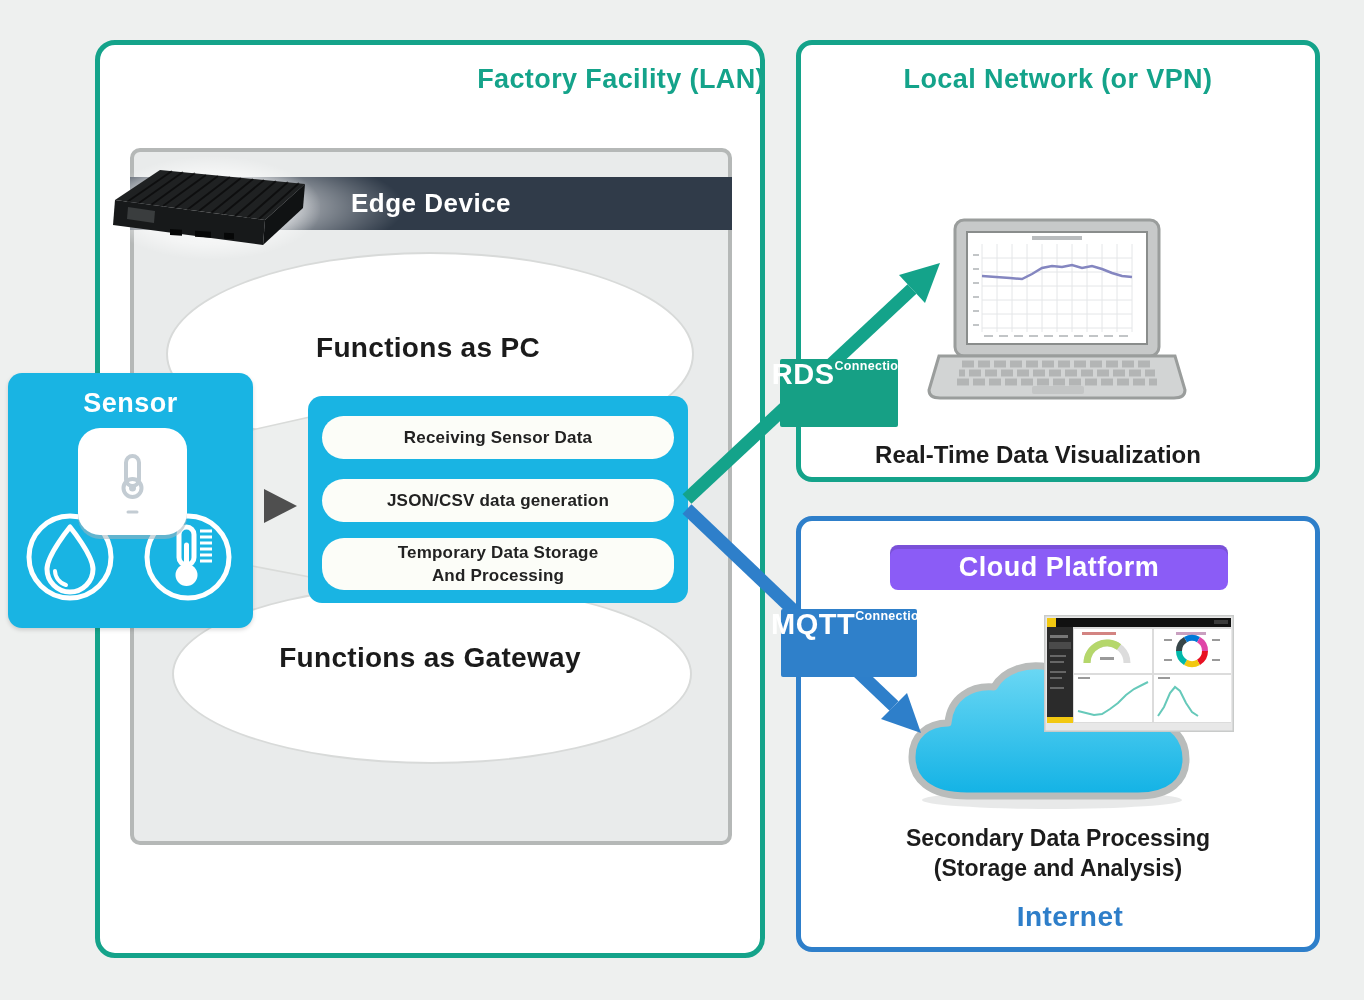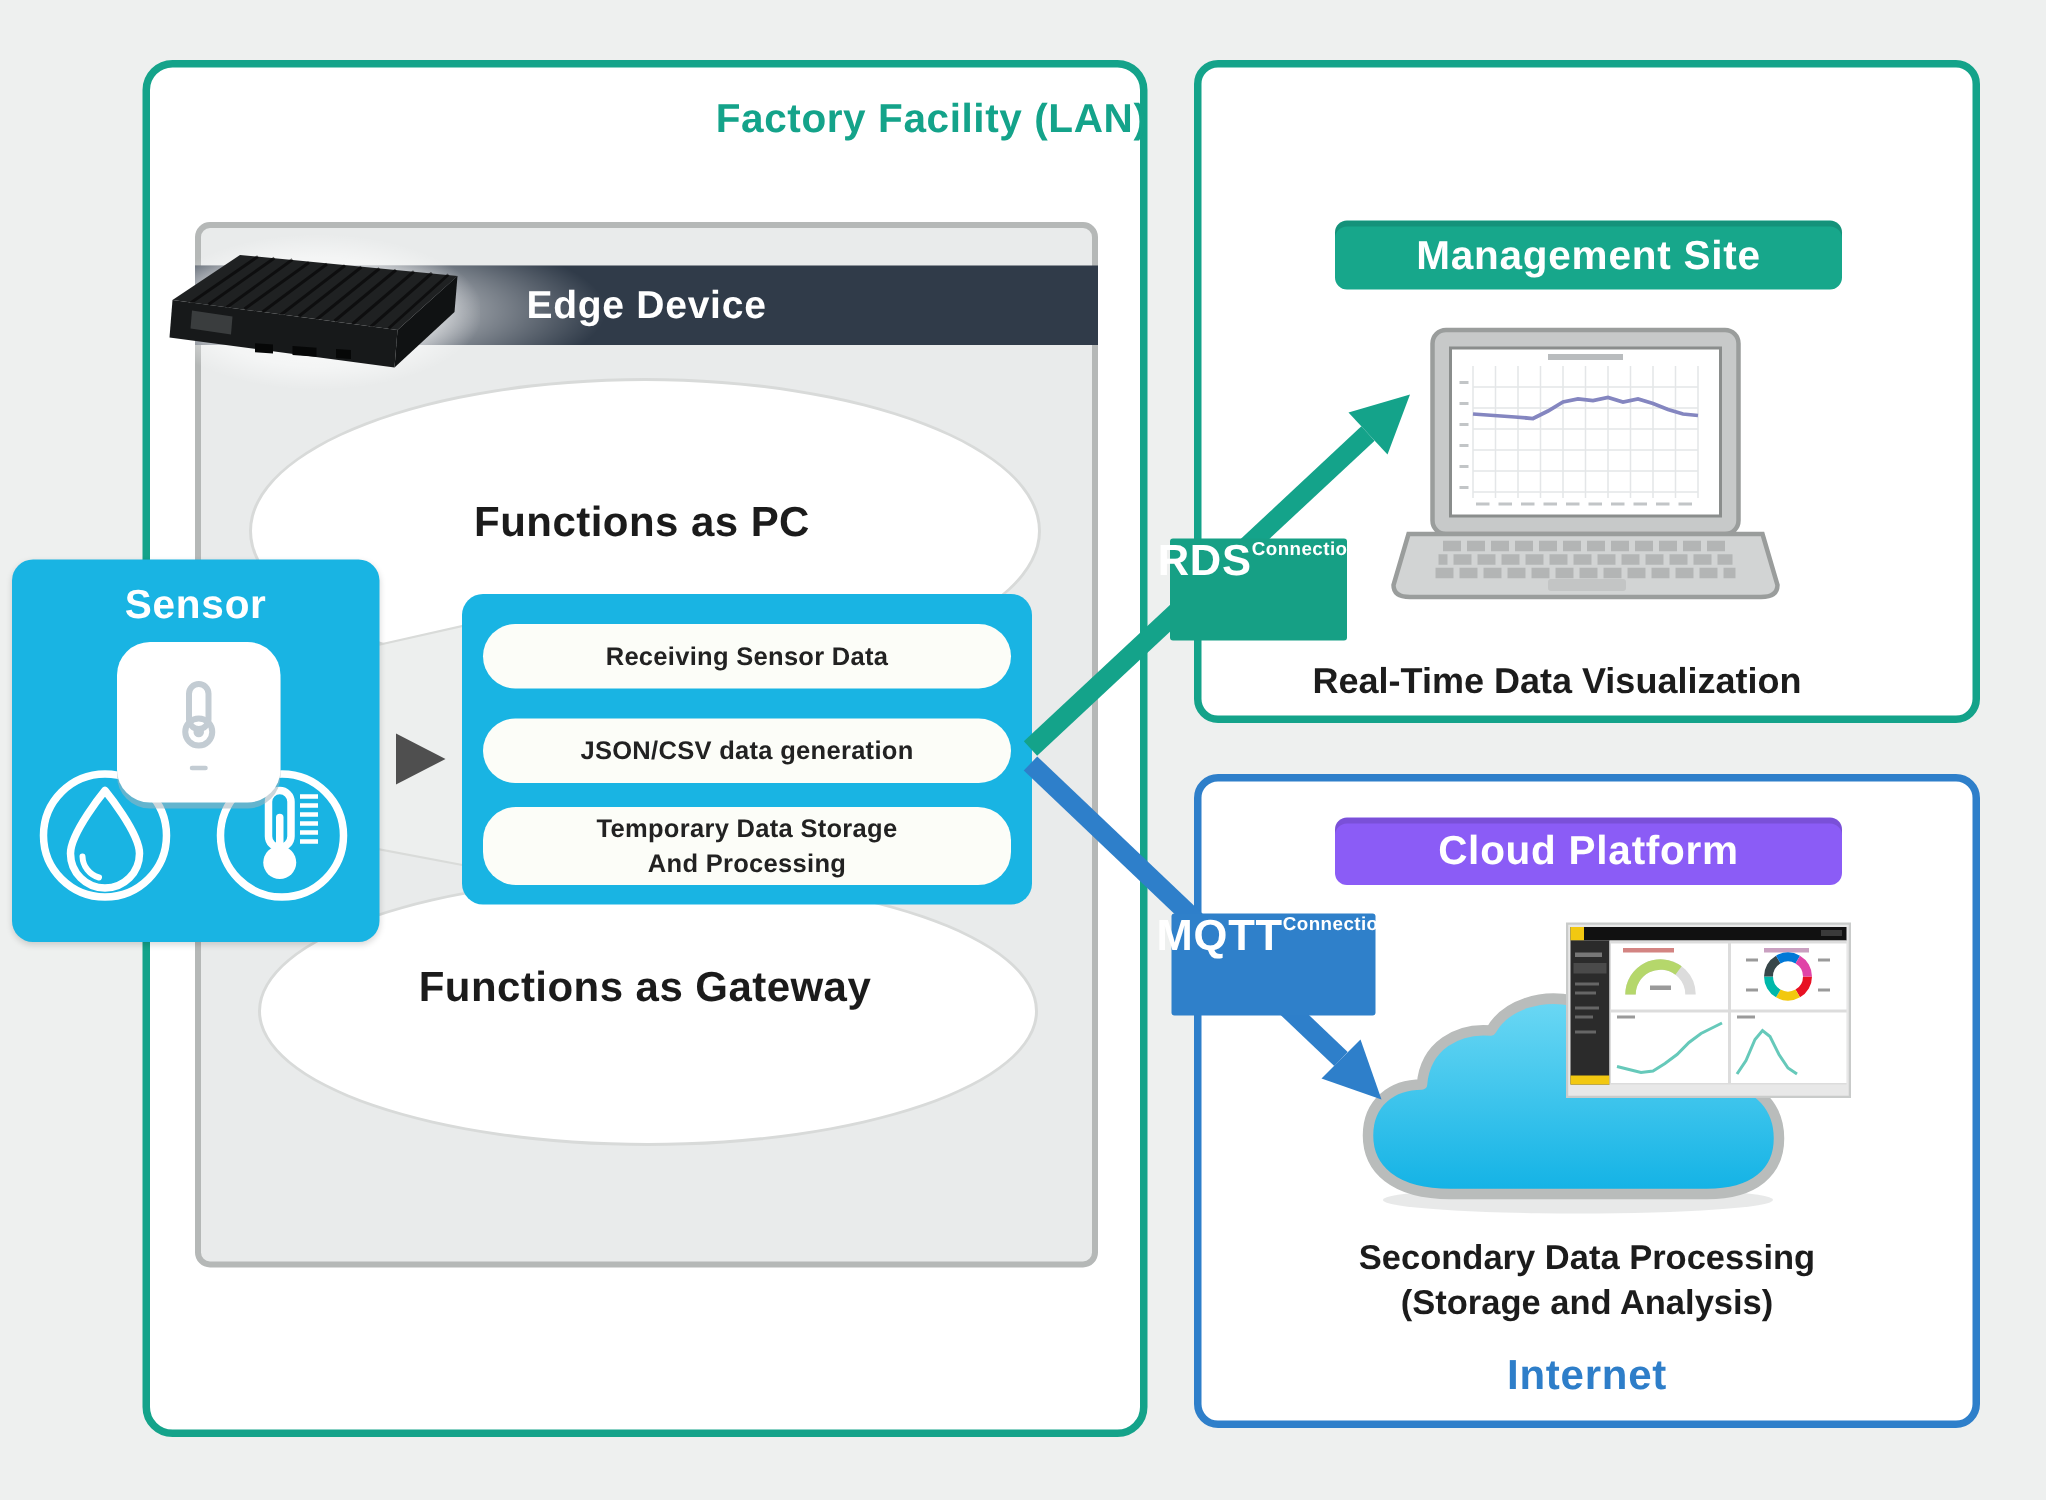--- a/index.html
+++ b/index.html
@@ -58,21 +58,21 @@
   .badge-conn{display:flex;flex-direction:row;justify-content:center;border-radius:2px;}
   .badge-rds{left:780px;top:359px;width:118px;height:68px;background:#16a085;}
   .badge-mqtt{left:781px;top:609px;width:136px;height:68px;background:#2f80ca;}
   .conn-name{font-size:29px;line-height:30px;letter-spacing:.5px;}
   .conn-sub{font-size:12.5px;line-height:15px;letter-spacing:.3px;}
 
   .caption{position:absolute;text-align:center;font-weight:bold;color:#1c1c1c;z-index:12;}
   .cap-rt{left:796px;top:441px;width:484px;font-size:24px;}
   .cap-sdp1{left:796px;top:825px;width:524px;font-size:23px;}
   .cap-sdp2{left:796px;top:855px;width:524px;font-size:23px;}
-  .cap-internet{left:796px;top:901px;width:524px;font-size:28px;color:#2e7ec9;letter-spacing:.5px;}
+  .cap-internet{left:796px;top:901px;width:524px;font-size:28px;color:#2e7ec9;letter-spacing:.5px;padding-left:12px;}
 
   svg{display:block;}
   .svg-abs{position:absolute;}
 </style>
 </head>
 <body>
 
 <div class="canvas">
 
   <div class="panel panel-factory"></div>
@@ -145,21 +145,21 @@
     <svg class="svg-abs" style="left:134px;top:138px;" width="92" height="92" viewBox="0 0 92 92">
       <circle cx="46" cy="46" r="41" fill="none" stroke="#ffffff" stroke-width="5"></circle>
       <rect x="37" y="16" width="15" height="38" rx="7.5" fill="none" stroke="#ffffff" stroke-width="5"></rect>
       <circle cx="44.5" cy="64" r="11" fill="#ffffff"></circle>
       <path d="M44.5,34 L44.5,60" stroke="#ffffff" stroke-width="5" stroke-linecap="round"></path>
       <path d="M58,20 h12 M58,26 h12 M58,32 h12 M58,38 h12 M58,44 h12 M58,50 h12" stroke="#ffffff" stroke-width="3"></path>
     </svg>
   </div>
 
   <div class="panel panel-rt"></div>
-  <div class="badge badge-mgmt">Management Site</div>
+  <div class="section-title t-rt">Local Network (or VPN)</div>
 
   <svg class="svg-abs" style="left:926px;top:212px;z-index:10;" width="262" height="200" viewBox="0 0 262 200">
     <rect x="29" y="8" width="204" height="136" rx="9" fill="#c7c9c9" stroke="#9a9d9c" stroke-width="3"></rect>
     <rect x="41" y="20" width="180" height="112" fill="#ffffff" stroke="#8a8d8c" stroke-width="2"></rect>
     <g stroke="#e4e6e8" stroke-width="1">
       <path d="M56,32 V120 M71,32 V120 M86,32 V120 M101,32 V120 M116,32 V120 M131,32 V120 M146,32 V120 M161,32 V120 M176,32 V120 M191,32 V120 M206,32 V120"></path>
       <path d="M56,46 H206 M56,60 H206 M56,74 H206 M56,88 H206 M56,102 H206 M56,116 H206"></path>
     </g>
     <rect x="106" y="24" width="50" height="4" fill="#b9bcbe"></rect>
     <polyline points="56,64 70,65 84,66 96,67 106,62 116,56 126,54 136,55 146,53 156,56 166,54 176,57 186,61 196,64 206,65" fill="none" stroke="#8486c0" stroke-width="2.5"></polyline>

